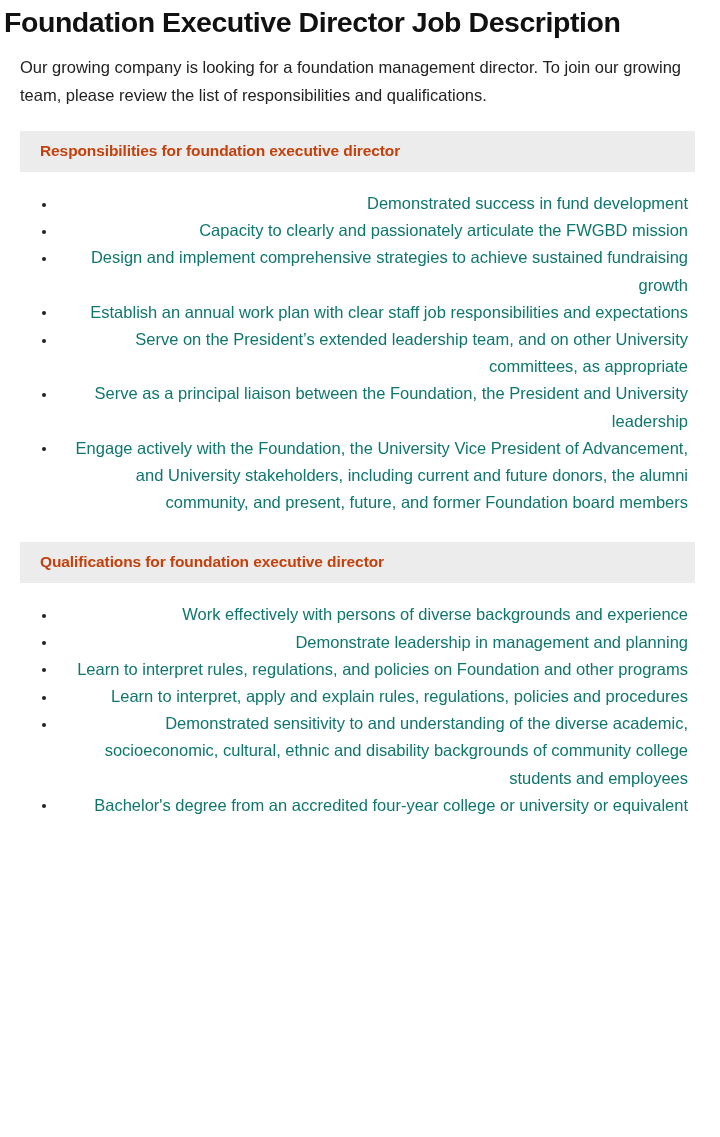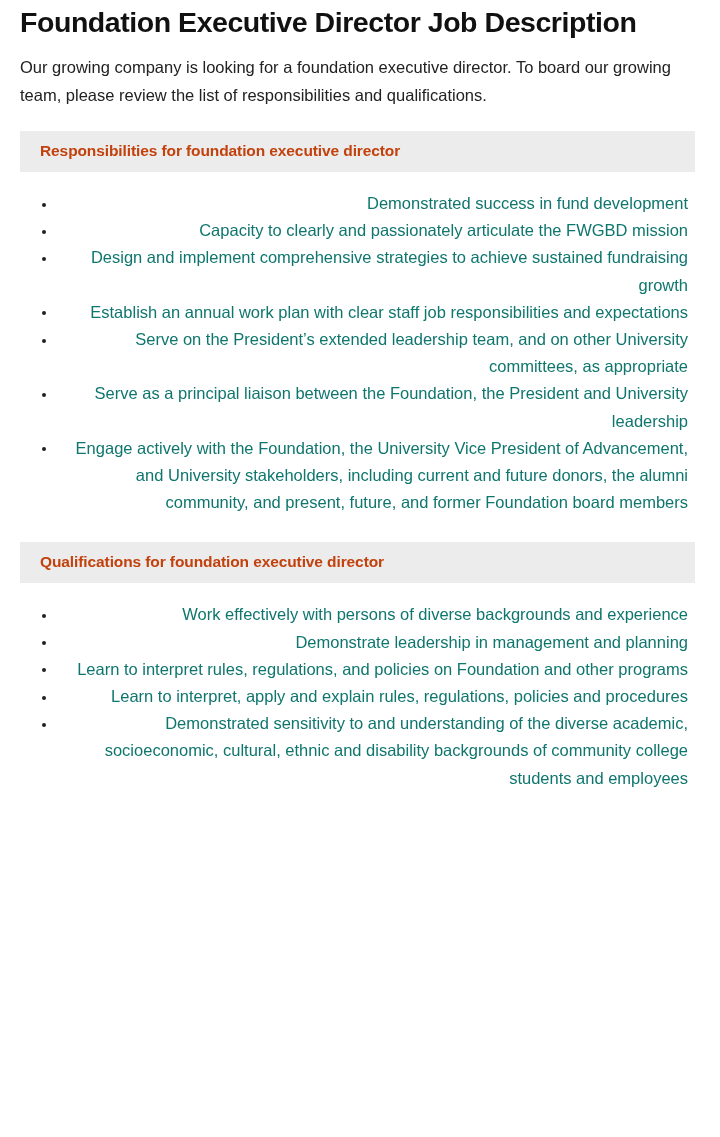--- a/index.html
+++ b/index.html
@@ -19,21 +19,21 @@
   .page {
     position: relative;
     width: 720px;
     height: 1137px;
     box-sizing: border-box;
   }
 
   
   .doc-title {
     margin: 0;
-    padding: 4px 4px 0 20px;
+    padding: 4px 4px 0 4px;
     font-size: 28.5px;
     line-height: 36px;
     font-weight: 700;
     letter-spacing: -0.45px;
     color: #111111;
     white-space: nowrap;
   }
 
   
   .intro {
@@ -97,21 +97,21 @@
     background: #222222;
   }
 </style>
 </head>
 <body>
 
 <div class="page">
 
   <h1 class="doc-title">Foundation Executive Director Job Description</h1>
 
-  <p class="intro">Our growing company is looking for a foundation executive director. To board our growing team, please review the list of responsibilities and qualifications.</p>
+  <p class="intro">Our growing company is looking for a foundation management director. To join our growing team, please review the list of responsibilities and qualifications.</p>
 
   <div class="section">
     <div class="section-band">
       <div class="section-band-title">Responsibilities for foundation executive director</div>
     </div>
     <ul class="bullet-list">
       <li class="bullet-item">Demonstrated success in fund development</li>
       <li class="bullet-item">Capacity to clearly and passionately articulate the FWGBD mission</li>
       <li class="bullet-item">Design and implement comprehensive strategies to achieve sustained fundraising growth</li>
       <li class="bullet-item">Establish an annual work plan with clear staff job responsibilities and expectations</li>
@@ -124,16 +124,17 @@
   <div class="section second">
     <div class="section-band">
       <div class="section-band-title">Qualifications for foundation executive director</div>
     </div>
     <ul class="bullet-list">
       <li class="bullet-item">Work effectively with persons of diverse backgrounds and experience</li>
       <li class="bullet-item">Demonstrate leadership in management and planning</li>
       <li class="bullet-item">Learn to interpret rules, regulations, and policies on Foundation and other programs</li>
       <li class="bullet-item">Learn to interpret, apply and explain rules, regulations, policies and procedures</li>
       <li class="bullet-item">Demonstrated sensitivity to and understanding of the diverse academic, socioeconomic, cultural, ethnic and disability backgrounds of community college students and employees</li>
+      <li class="bullet-item">Bachelor's degree from an accredited four-year college or university or equivalent</li>
     </ul>
   </div>
 
 </div>
 
 </body></html>

